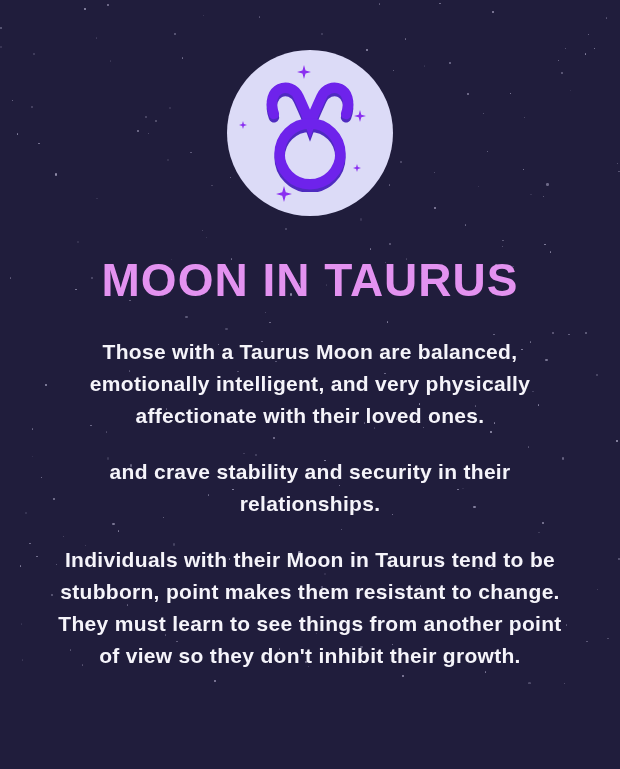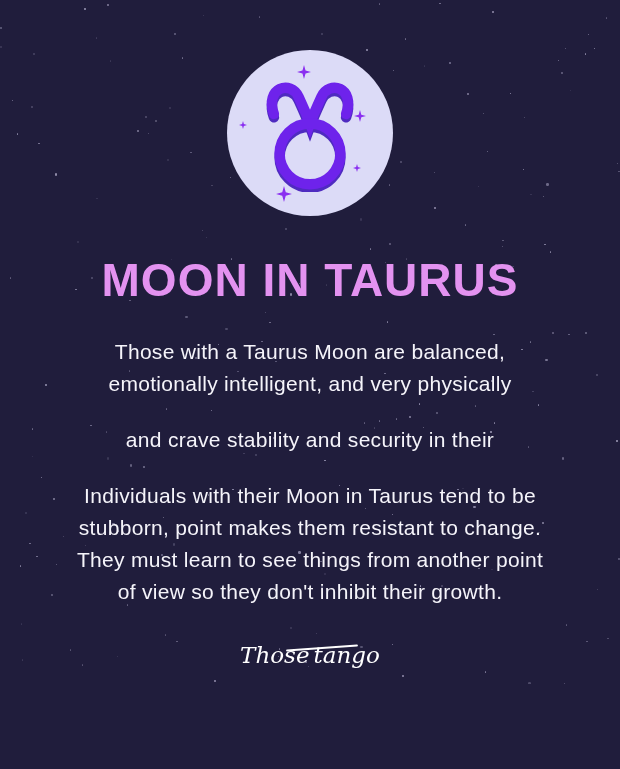--- a/index.html
+++ b/index.html
@@ -17,21 +17,21 @@
   .sym-main{stroke:var(--symbol,#6e23eb);}
   .sparkle{position:absolute;background:var(--sparkle,#8a2ff0);display:block;
            clip-path:polygon(50% 0%,61% 39%,100% 50%,61% 61%,50% 100%,39% 61%,0% 50%,39% 39%);}
 
   h1{margin:40px 0 0 0;font-size:46px;line-height:48px;font-weight:bold;
      letter-spacing:1px;color:var(--title,#e392f0);text-align:center;}
 
   .para{margin-top:32px;text-align:center;color:var(--text,#f5f4fa);
         font-size:21px;line-height:32px;letter-spacing:0.3px;font-weight:400;}
   .para + .para{margin-top:24px;}
-  .line{white-space:nowrap;}
+  .line{white-space:nowrap;font-weight:bold;}
 
   .logo{position:relative;margin-top:34px;color:var(--logo,#ffffff);
         font-family:"DejaVu Serif",serif;font-style:italic;font-size:23px;line-height:26px;}
   .logo .part2{margin-left:4px;}
   .crossbar{position:absolute;top:5px;left:46px;width:72px;height:2px;
             background:var(--logo,#ffffff);transform:rotate(-4deg);border-radius:2px;}
 </style>
 </head>
 <body>
 
@@ -297,24 +297,26 @@
       <span class="sparkle" style="left:12px;top:71px;width:8px;height:8px;"></span>
       <span class="sparkle" style="left:126px;top:114px;width:8px;height:8px;"></span>
       <span class="sparkle" style="left:49px;top:136px;width:16px;height:16px;"></span>
     </div>
 
     <h1>MOON IN TAURUS</h1>
 
     <div class="para">
       <div class="line">Those with a Taurus Moon are balanced,</div>
       <div class="line">emotionally intelligent, and very physically</div>
+      <div class="line">affectionate with their loved ones.</div>
     </div>
 
     <div class="para">
       <div class="line">and crave stability and security in their</div>
+      <div class="line">relationships.</div>
     </div>
 
     <div class="para">
       <div class="line">Individuals with their Moon in Taurus tend to be</div>
       <div class="line">stubborn, point makes them resistant to change.</div>
       <div class="line">They must learn to see things from another point</div>
       <div class="line">of view so they don't inhibit their growth.</div>
     </div>
 
     <div class="logo">

